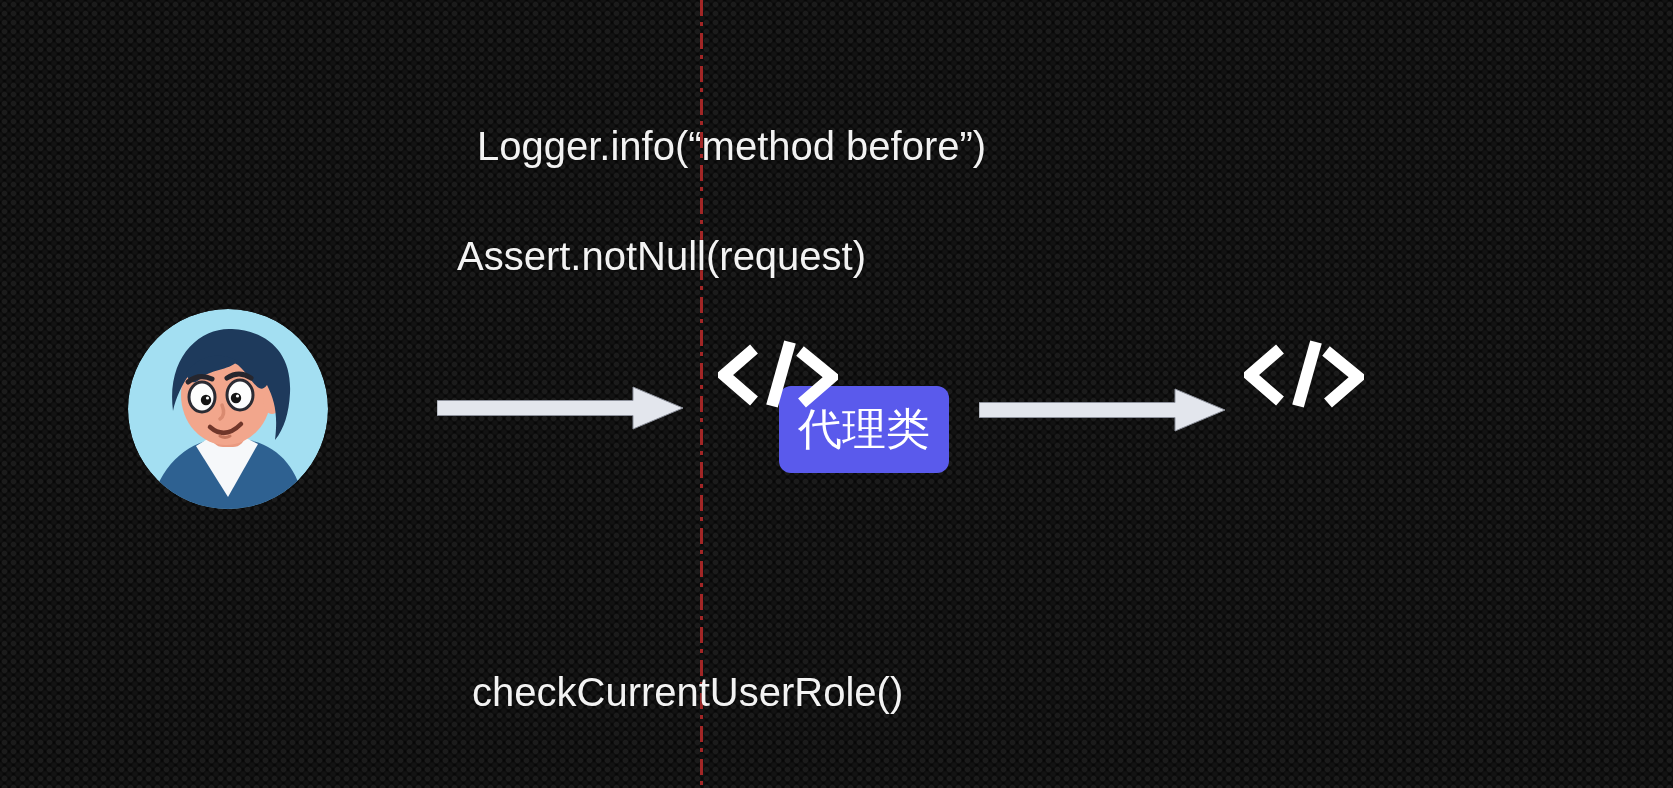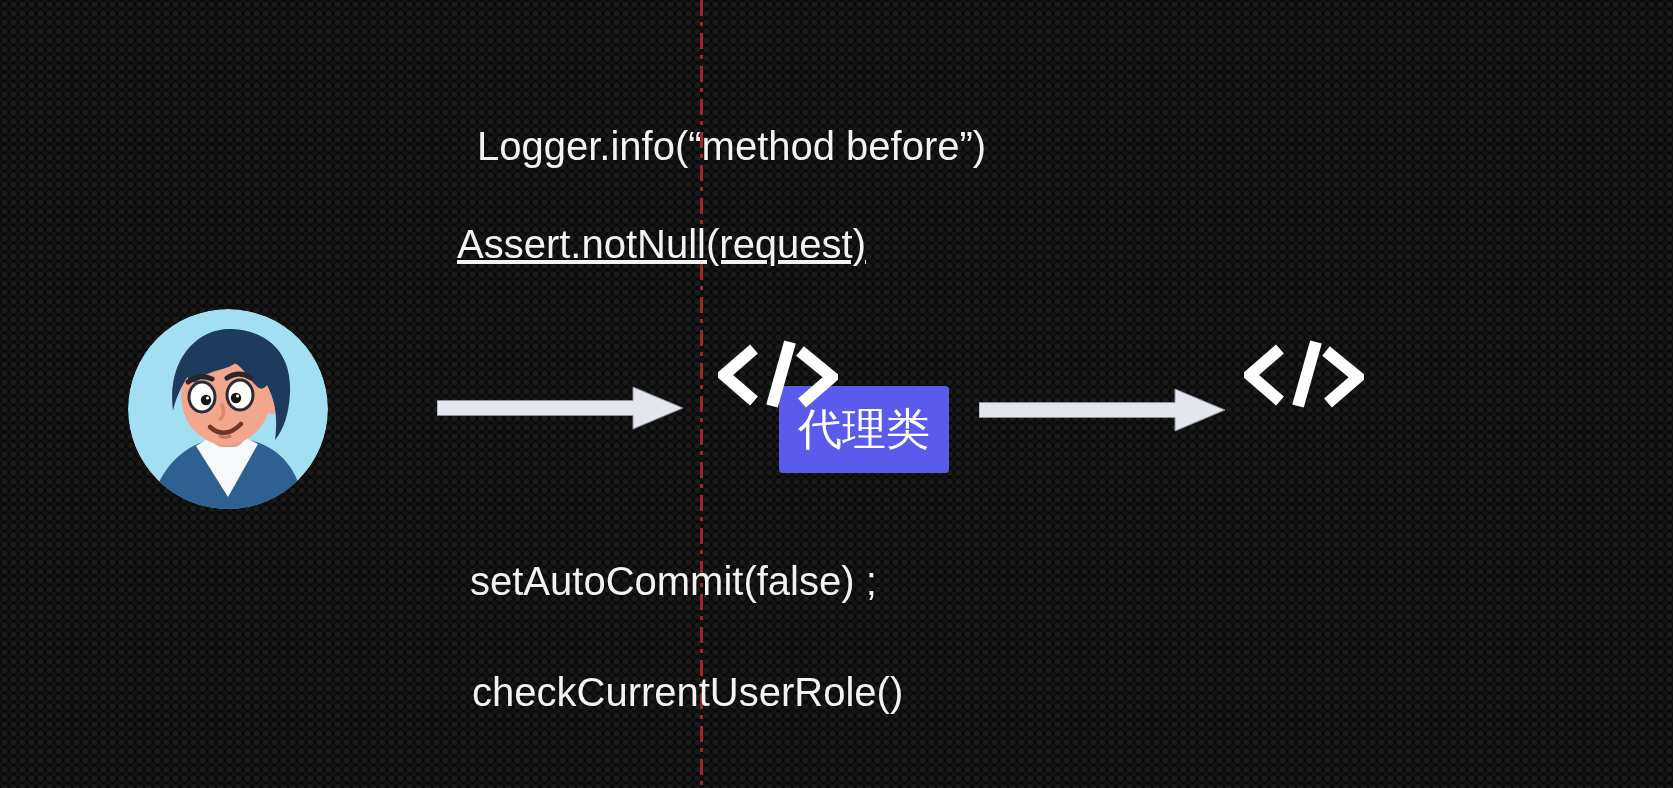--- a/index.html
+++ b/index.html
@@ -26,53 +26,52 @@
       transparent 26px, transparent 33px);
     opacity:.92;
   }
   .code-line{
     position:absolute;z-index:2;
     color:var(--text,#f3f3f3);
     font-size:40px;line-height:48px;white-space:nowrap;
     text-shadow:0 0 2px rgba(0,0,0,.6);
   }
   #line-top-0{left:457px;top:122px;margin-left:20px;}
-  #line-top-1{left:457px;top:220px;text-decoration:underline;}
+  #line-top-1{left:457px;top:232px;}
   #line-bottom-0{left:470px;top:557px;}
   #line-bottom-1{left:472px;top:668px;}
 
   .avatar{position:absolute;left:128px;top:309px;width:200px;height:200px;z-index:2;}
 
   .arrow{position:absolute;width:246px;height:46px;z-index:2;}
   #arrow-1{left:437px;top:385px;}
   #arrow-2{left:979px;top:387px;}
 
   .code-icon{position:absolute;width:120px;height:68px;z-index:4;}
   #proxy-code-icon{left:718px;top:340px;}
   #target-code-icon{left:1244px;top:340px;}
 
   .class-badge{
     position:absolute;z-index:3;
     display:flex;align-items:center;justify-content:center;
-    border-radius:4px;color:#ffffff;font-size:44px;white-space:nowrap;
+    border-radius:12px;color:#ffffff;font-size:44px;white-space:nowrap;
   }
   #proxy-badge{left:779px;top:386px;width:170px;height:87px;background:var(--proxy-badge,#5a5aec);}
   #target-badge{left:1307px;top:386px;width:168px;height:86px;background:var(--target-badge,#d64040);}
 </style>
 </head>
 <body>
 
 <div class="stage">
 
   <div class="divider"></div>
 
   <div class="code-line" id="line-top-0">Logger.info(“method before”)</div>
   <div class="code-line" id="line-top-1">Assert.notNull(request)</div>
 
-  <div class="code-line" id="line-bottom-0">setAutoCommit(false) ;</div>
   <div class="code-line" id="line-bottom-1">checkCurrentUserRole()</div>
 
   <div class="avatar">
     <svg viewBox="0 0 200 200" width="200" height="200">
       <defs>
           <clipPath id="avclip">
             <circle cx="100" cy="100" r="100"></circle>
           </clipPath>
         </defs>
       <g clip-path="url(#avclip)">

